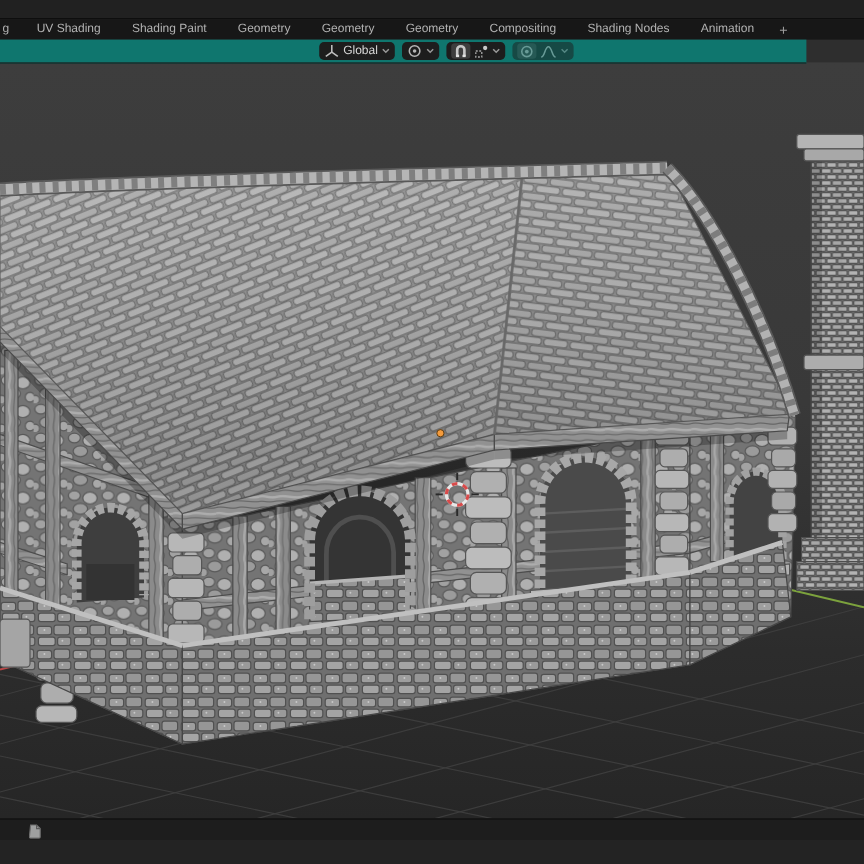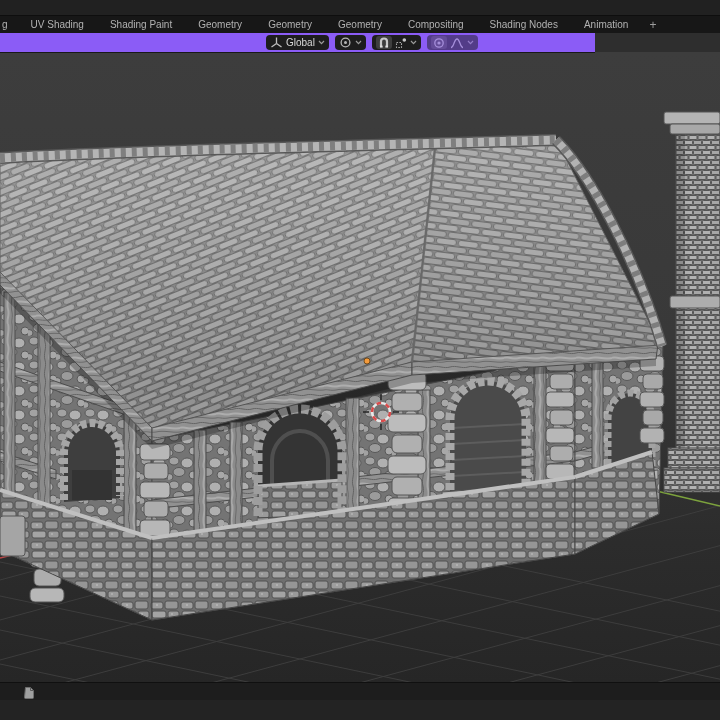--- a/index.html
+++ b/index.html
@@ -5,21 +5,21 @@
   html,body{margin:0;padding:0;background:#111;}
   #app{position:relative;width:720px;height:720px;overflow:hidden;
        font-family:"Liberation Sans",sans-serif;background:#2e2e2e;}
   
   .topbar-strip{position:absolute;left:0;top:0;width:720px;height:15px;background:#212121;border-bottom:1px solid #0e0e0e;z-index:5;}
   .tab-row{position:absolute;left:0;top:16px;width:720px;height:17px;background:#171717;z-index:5;
            display:flex;align-items:center;color:#b2b2b2;font-size:10px;}
   .tab{padding:0 13px;height:17px;display:flex;align-items:center;white-space:nowrap;cursor:default;}
   .tab:first-child{padding-left:2px;padding-right:10px;}
   .tab-add{color:#9d9d9d;font-size:12px;padding:0 8px;}
-  .vp-header{position:absolute;left:0;top:33px;width:595px;height:19px;background:#8b5cf6;border-bottom:1px solid #191919;z-index:5;}
+  .vp-header{position:absolute;left:0;top:33px;width:672px;height:19px;background:#0f766e;border-bottom:1px solid #191919;z-index:5;}
   .hdr-cluster{position:absolute;left:266px;top:2px;display:flex;align-items:center;gap:6px;}
   .pill{background:#1d1d1d;border-radius:4px;height:15px;display:flex;align-items:center;gap:3px;padding:0 4px;color:#d8d8d8;font-size:10px;}
   .pill svg{display:block;}
   .mini-btn{background:#3e3e3e;border-radius:3px;height:13px;display:flex;align-items:center;padding:0 2px;}
   .dim{opacity:.5;}
   
   .bottom-editor-header{position:absolute;left:0;top:682px;width:720px;height:18px;background:#1d1d1d;border-top:1px solid #101010;z-index:5;display:flex;align-items:center;}
   .bottom-editor-body{position:absolute;left:0;top:700px;width:720px;height:20px;background:#232323;z-index:5;}
   .file-ic{margin-left:24px;}
   

